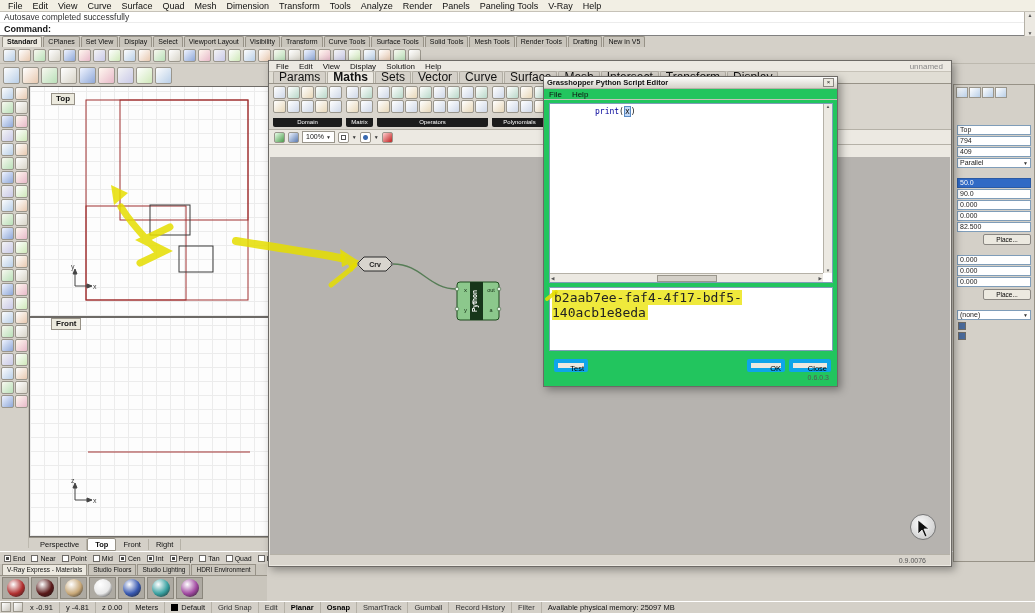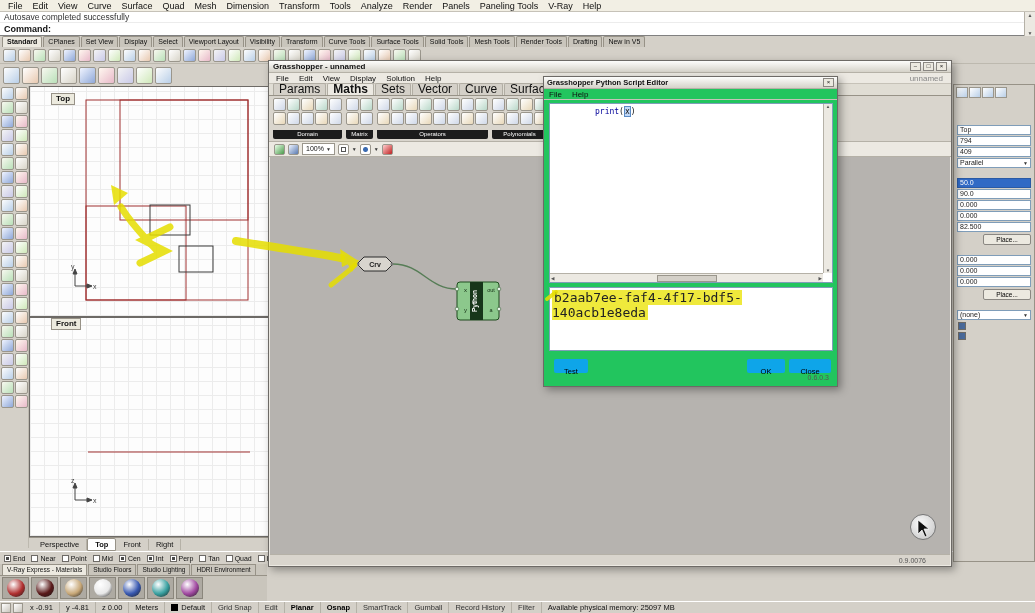--- a/index.html
+++ b/index.html
@@ -46,21 +46,21 @@
 .os-item.checked .os-box{background:#4a4a4a;box-shadow:inset 0 0 0 1px #fff}
 .os-label{font-size:7px}
 
 .vray-tabs{left:0;top:564px;width:267px;height:11px;display:flex;align-items:flex-end;background:#c9c5bc;padding-left:2px}
 .vr-tab{font-size:6.5px;padding:0 4px;line-height:10px;border:1px solid #979287;border-bottom:none;background:#c9c5bc;margin-right:1px;white-space:nowrap}
 .vr-tab.active{background:#ece9e0}
 .materials{left:0;top:575px;width:267px;height:26px;background:#c9c5bc;display:flex;gap:2px;padding:1px 2px;border-top:1px solid #979287}
 .mat-cell{width:27px;height:22px;background:#aeaaa2;border:1px solid #8a867c;display:flex;align-items:center;justify-content:center}
 .sphere{width:18px;height:18px;border-radius:50%}
 
-.status-bar{left:0;top:601px;width:1035px;height:12px;background:#d4d0c8;border-top:1px solid #fff;display:flex;align-items:center;font-size:7.5px}
+.status-bar{left:0;top:601px;width:1035px;height:12px;background:#d4d0c8;border-top:1px solid #fff;display:flex;font-size:7.5px}
 .sb-cell{padding:0 6px;border-right:1px solid #b5b1a7;line-height:11px;white-space:nowrap}
 .sb-toggle{color:#333}.sb-toggle.active{font-weight:bold;color:#000}
 .swatch{display:inline-block;width:7px;height:7px;background:#000;margin-right:3px;vertical-align:-1px}
 .sb-iconbox{width:10px;height:10px;border:1px solid #9a968c;background:linear-gradient(135deg,#fff,#c9c5bc);margin:0 1px;flex:0 0 auto}
 
 .right-panel{left:953px;top:84px;width:82px;height:478px;background:#d4d0c8;border:1px solid #979287;padding:2px;z-index:5}
 .rp-tabs{display:flex;gap:1px;height:12px;margin-bottom:26px}
 .rp-tab{width:12px;height:11px;border:1px solid #9a968c;background:linear-gradient(135deg,#fff,#b9cfe8)}
 .rp-row{height:10px;margin:0 1px 1px 1px;background:#fff;border:1px solid #7f9db9;font-size:7px;line-height:8px;padding:0 2px;color:#222;overflow:hidden}
 .rp-row.active{background:#316ac5;color:#fff;border-color:#2a5aa5}
@@ -110,21 +110,21 @@
 .pe-menu .menu-item{font-size:8px;padding:0 5px;line-height:11px}
 .pe-code{position:absolute;left:5px;top:26px;width:284px;height:180px;background:#fff;border:1px solid #7f9db9}
 .code-line{padding:3px 0 0 45px;font-family:"DejaVu Sans Mono",monospace;font-size:8px}
 .kw{color:#00009a}
 .sel{background:#c0d8f8;border:1px solid #5a8ac5}
 .pe-vscroll{position:absolute;top:0;right:0;bottom:9px;width:9px;background:#ece9e2;border-left:1px solid #b5b1a7;display:flex;flex-direction:column;justify-content:space-between;align-items:center;font-size:4.5px;color:#555}
 .pe-hscroll{position:absolute;left:0;right:9px;bottom:0;height:9px;background:#ece9e2;border-top:1px solid #b5b1a7;display:flex;justify-content:space-between;align-items:center;font-size:4.5px;color:#555;padding:0 1px}
 .hthumb{width:60px;height:7px;background:#d4d0c8;border:1px solid #9a968c}
 .pe-output{position:absolute;left:5px;top:210px;width:284px;height:64px;background:#fff;border:1px solid #7f9db9;padding:2px;font-family:"DejaVu Sans Mono",monospace;font-size:13px;color:#222}
 .guid{background:#efe93c;padding:0 2px}
-.pe-btn{position:absolute;height:13px;background:#ece9e0;border:7px solid #0ea5e9;border-radius:2px;font-size:7.5px;text-align:center;line-height:11px;font-family:"Liberation Sans",sans-serif}
+.pe-btn{position:absolute;height:13px;background:#ece9e0;border:4px solid #0ea5e9;border-radius:2px;font-size:7.5px;text-align:right;line-height:11px;font-family:"Liberation Sans",sans-serif}
 .pe-test{left:10px;top:282px;width:34px}
 .pe-ok{left:203px;top:282px;width:38px}
 .pe-close{left:245px;top:282px;width:42px}
 .pe-version{position:absolute;right:8px;top:297px;font-size:7px;color:#555}
 
 .overlay{position:absolute;inset:0;z-index:60;pointer-events:none}
 </style>
 </head>
 <body>
 
@@ -446,26 +446,20 @@
     <div class="rp-gap"></div>
     <div class="rp-row rp-dd">
         <span>(none)</span>
         <span class="dd-arrow">▼</span>
       </div>
     <div class="rp-check checked"></div>
     <div class="rp-check checked"></div>
   </div>
 
   <div class="abs gh-window">
-    <div class="gh-title">
-      <span class="gh-title-text">Grasshopper - unnamed</span>
-      <span class="win-btn">–</span>
-      <span class="win-btn">□</span>
-      <span class="win-btn">×</span>
-    </div>
     <div class="gh-menu">
       <span style="display:flex">
 
       <span class="menu-item">File</span>
           <span class="menu-item">Edit</span>
           <span class="menu-item">View</span>
           <span class="menu-item">Display</span>
           <span class="menu-item">Solution</span>
           <span class="menu-item">Help</span>
         </span>

